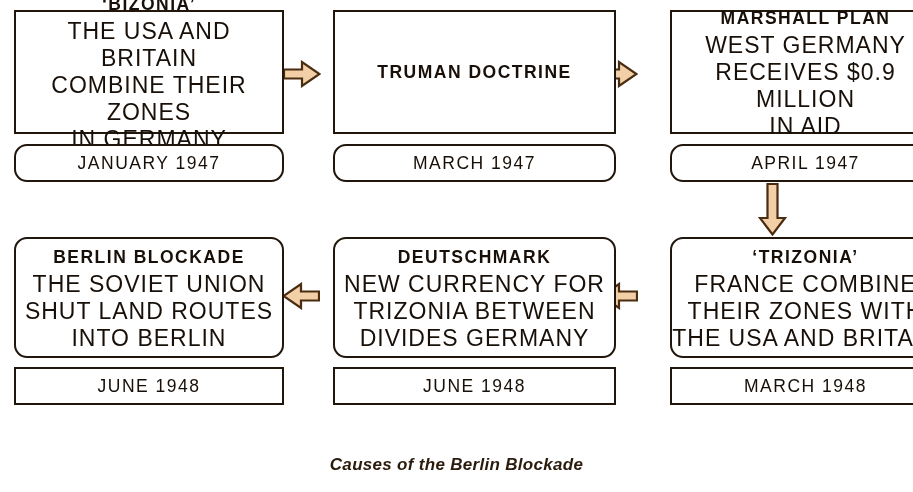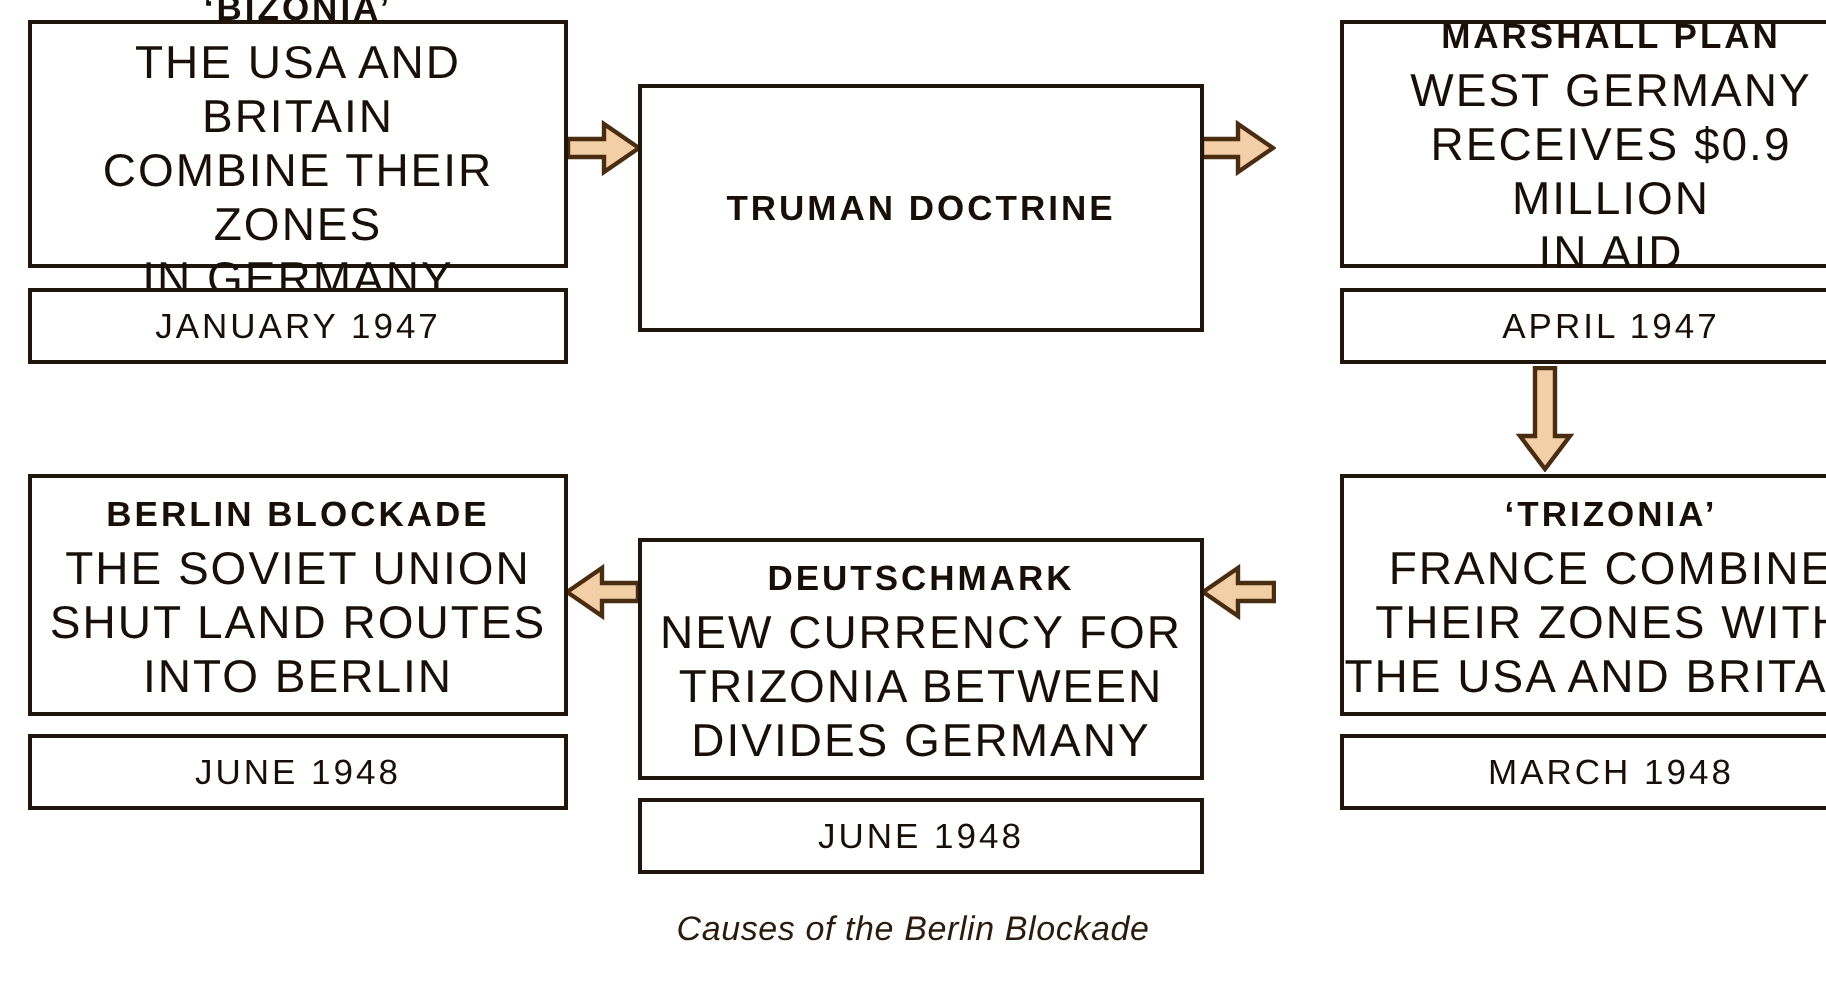--- a/index.html
+++ b/index.html
@@ -52,45 +52,45 @@
     display: flex;
     align-items: center;
     justify-content: center;
     text-align: center;
     font-size: 17.5px;
     letter-spacing: 1.5px;
     z-index: 2;
   }
   
   .col1 { left: 14px;  width: 270px; }
-  .col2 { left: 319px; width: 283px; margin-top: 32px; }
+  .col2 { left: 333px; width: 283px; }
   .col3 { left: 670px; width: 271px; }
   
   .row1m { top: 10px;  height: 124px; }
-  .row1d { top: 144px; height: 38px;  }
-  .row2m { top: 237px; height: 121px; }
+  .row1d { top: 144px; height: 38px; border-radius: 13px;  }
+  .row2m { top: 237px; height: 121px; border-radius: 13px; }
   .row2d { top: 367px; height: 38px;  }
   .arrow {
     position: absolute;
     z-index: 1;
   }
   .arrow polygon {
     fill: var(--arrow-fill);
     stroke: var(--arrow-stroke);
     stroke-width: 2.2;
     stroke-linejoin: miter;
   }
   .caption {
     position: absolute;
     top: 455px;
     left: 0;
     width: 100%;
     text-align: center;
     font-style: italic;
-    font-weight: normal;
+    font-weight: bold;
     font-size: 17px;
     letter-spacing: 0.3px;
     color: var(--caption-text);
   }
 </style>
 </head>
 <body>
 
 <div class="canvas">
 
@@ -99,20 +99,23 @@
     <div class="event-body">THE USA AND BRITAIN
 COMBINE THEIR ZONES
 IN GERMANY</div>
   </div>
   <div class="date-box col1 row1d">
     <span>JANUARY 1947</span>
   </div>
 
   <div class="main-box col2 row1m">
     <div class="event-title">TRUMAN DOCTRINE</div>
+  </div>
+  <div class="date-box col2 row1d">
+    <span>MARCH 1947</span>
   </div>
 
   <div class="main-box col3 row1m">
     <div class="event-title">MARSHALL PLAN</div>
     <div class="event-body">WEST GERMANY
 RECEIVES $0.9 MILLION
 IN AID</div>
   </div>
   <div class="date-box col3 row1d">
     <span>APRIL 1947</span>

